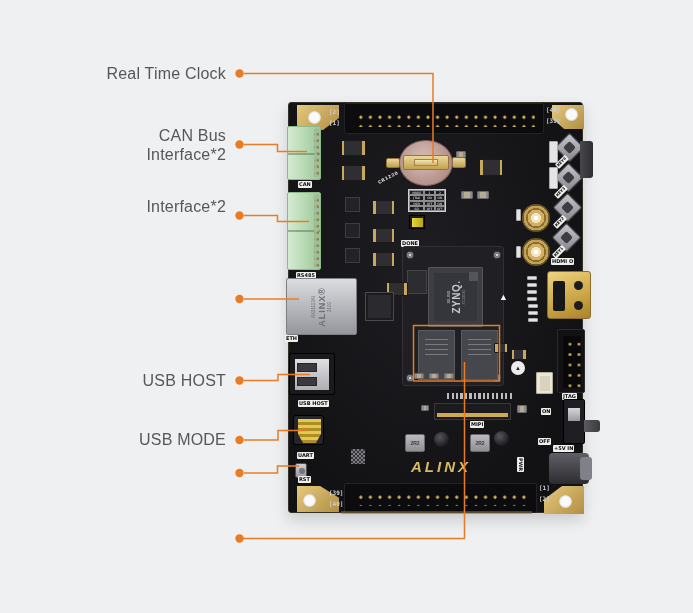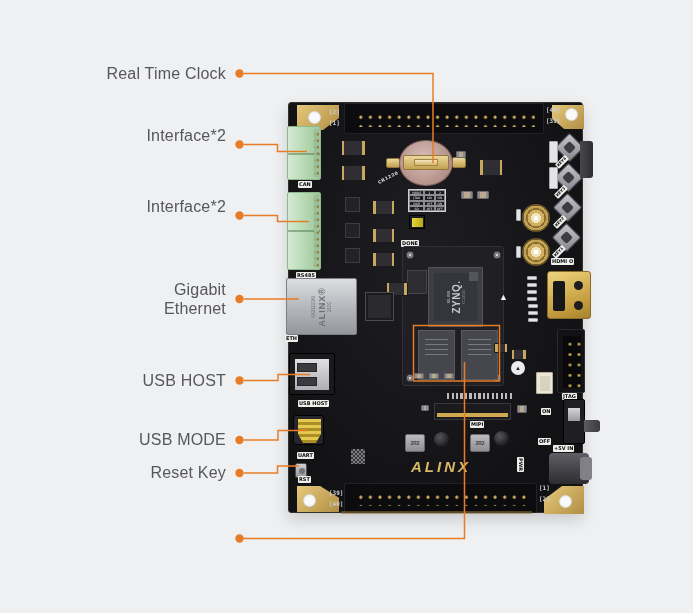--- a/index.html
+++ b/index.html
@@ -126,37 +126,31 @@
 </style>
 </head>
 <body>
 
 <div class="scene">
 
   <div class="co" style="top:64px">
       <span>Real Time Clock</span>
     </div>
   <div class="co" style="top:126px">
+      <span>CAN Bus</span>
       <span>Interface*2</span>
     </div>
   <div class="co" style="top:197px">
       <span>Interface*2</span>
     </div>
-  <div class="co" style="top:280px">
-      <span>Gigabit</span>
-      <span>Ethernet</span>
-    </div>
   <div class="co" style="top:371px">
       <span>USB HOST</span>
     </div>
   <div class="co" style="top:430px">
       <span>USB MODE</span>
-    </div>
-  <div class="co" style="top:463px">
-      <span>Reset Key</span>
     </div>
 
   <div class="board">
 
     <div class="gc" style="left:8px;top:2px;width:42px;height:25px;clip-path:polygon(0 0,100% 0,100% 52%,62% 100%,0 100%)">
         <div class="hole" style="left:10.5px;top:5.5px;width:13px;height:13px"></div>
       </div>
     <div class="gc" style="left:263px;top:2px;width:32px;height:24px;clip-path:polygon(0 0,100% 0,100% 100%,38% 100%,0 55%)">
         <div class="hole" style="left:12.5px;top:2.5px;width:13px;height:13px"></div>
       </div>

